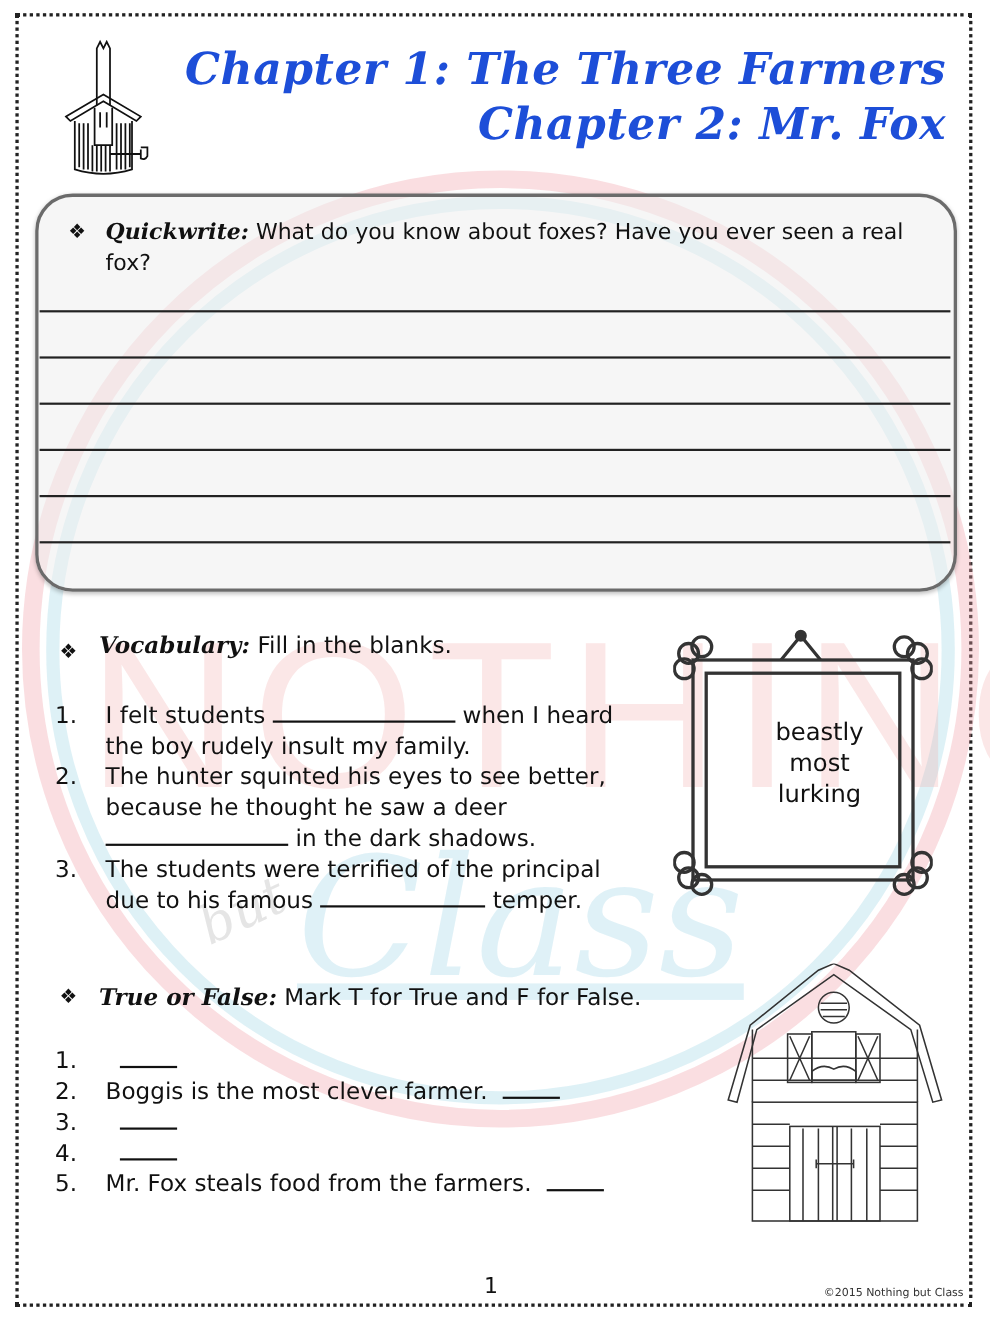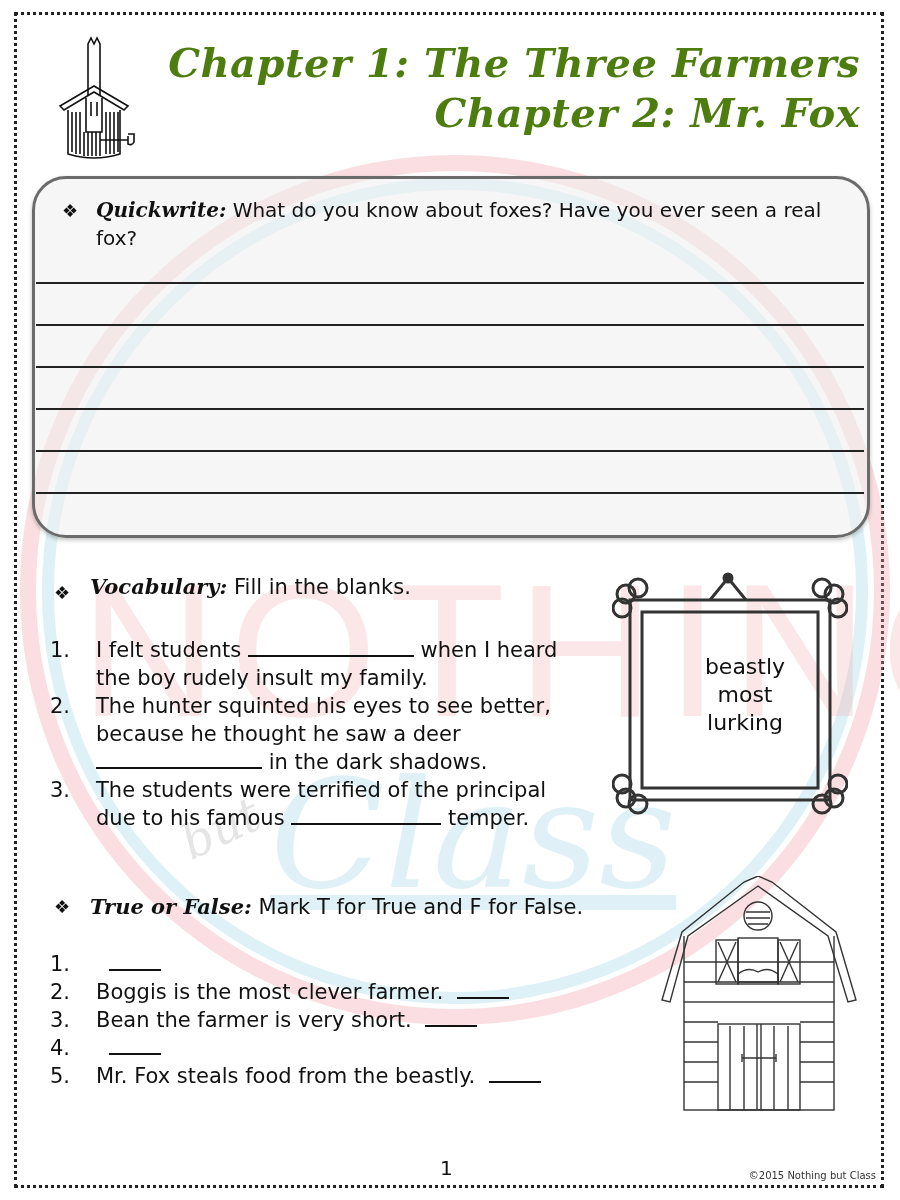--- a/index.html
+++ b/index.html
@@ -17,21 +17,21 @@
         font-size:190px; letter-spacing:12px; color:rgba(240,170,170,0.28); line-height:1; }
   .wm-class { left:270px; top:760px; font-family:"DejaVu Serif", serif; font-style:italic;
         font-size:150px; color:rgba(150,210,230,0.30); line-height:1;text-decoration:underline; }
   .wm-but { left:180px; top:800px; font-family:"DejaVu Serif", serif; font-style:italic;
         font-size:48px; color:rgba(150,150,150,0.25); transform:rotate(-25deg); }
 
   
   .farmer { position:absolute; left:56px; top:36px; width:82px; height:124px; }
   .title { position:absolute; right:40px; top:38px; text-align:right;
         font-family:"DejaVu Serif", serif; font-style:italic; font-weight:bold;
-        font-size:40px; line-height:50px; color:#4d7c0f; letter-spacing:0.5px; }
+        font-size:40px; line-height:50px; color:#1d4ed8; letter-spacing:0.5px; }
 
   
   .qw-box { position:absolute; left:32px; top:176px; width:838px; height:362px;
         border:3px solid #6b6b6b; border-radius:34px; background:rgba(238,238,238,0.55);
         box-sizing:border-box; box-shadow:0 2px 4px rgba(0,0,0,0.25); }
   .qw-prompt { position:absolute; left:62px; top:196px; width:790px;
         font-size:20px; line-height:28px; }
   .bullet { position:absolute; font-size:18px; }
   .label-script { font-family:"DejaVu Serif", serif; font-style:italic; font-weight:bold; }
   .qw-line { position:absolute; left:36px; width:828px; height:0; border-top:2px solid #222; }
@@ -146,29 +146,29 @@
   <div class="item">
     <span class="num">1.</span>
     &nbsp;&nbsp;<span class="blank" style="width:52px"></span>
   </div>
   <div class="item">
     <span class="num">2.</span>
     <span>Boggis is the most clever farmer.</span>&nbsp;&nbsp;<span class="blank" style="width:52px"></span>
   </div>
   <div class="item">
     <span class="num">3.</span>
-    <span>Bean the farmer is very short.</span>&nbsp;&nbsp;<span class="blank" style="width:52px"></span>
+    &nbsp;&nbsp;<span class="blank" style="width:52px"></span>
   </div>
   <div class="item">
     <span class="num">4.</span>
     &nbsp;&nbsp;<span class="blank" style="width:52px"></span>
   </div>
   <div class="item">
     <span class="num">5.</span>
-    <span>Mr. Fox steals food from the beastly.</span>&nbsp;&nbsp;<span class="blank" style="width:52px"></span>
+    <span>Mr. Fox steals food from the farmers.</span>&nbsp;&nbsp;<span class="blank" style="width:52px"></span>
   </div>
 </div>
 
 <svg class="barn" viewBox="0 0 200 235">
   <g fill="none" stroke="#333" stroke-width="1.4">
     <path d="M2 124 L22 56 L84 6 L98 0 L112 6 L176 56 L196 124 L188 126 L168 60 L98 10 L28 60 L10 126 Z"></path>
     <rect x="24" y="126" width="150" height="108"></rect>
     <path d="M24 60 V126 M174 60 V126"></path>
     <path d="M24 86 H174 M24 106 H174 M24 146 H58 M140 146 H174 M24 166 H58 M140 166 H174 M24 186 H58 M140 186 H174 M24 206 H58 M140 206 H174"></path>
     <circle cx="98" cy="40" r="14"></circle>

